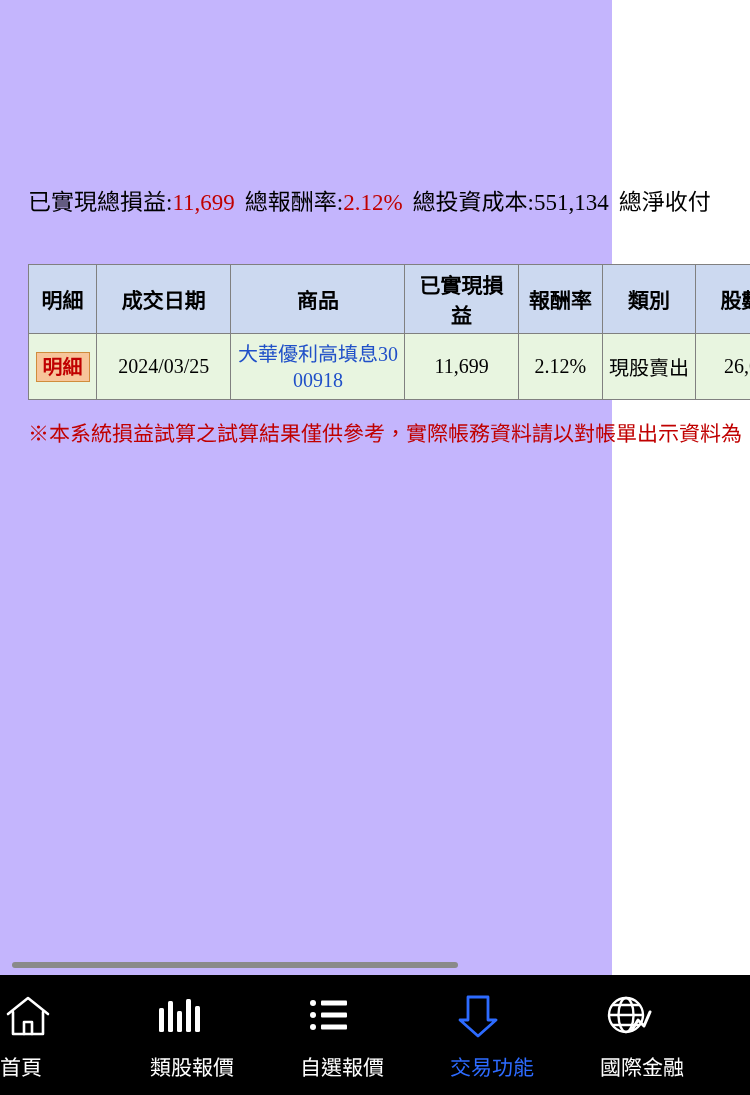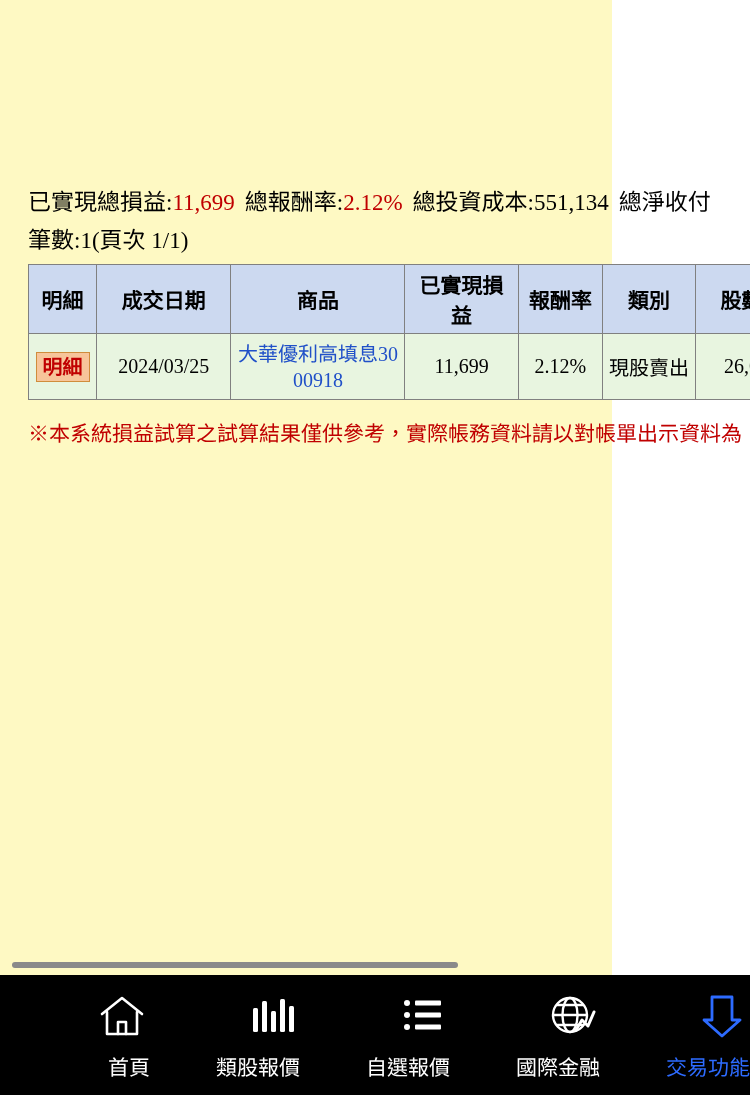--- a/index.html
+++ b/index.html
@@ -9,21 +9,21 @@
     width: 750px;
     height: 1095px;
     background: #ffffff;
     font-family: "Liberation Serif", "DejaVu Serif", serif;
     overflow: hidden;
   }
   #app {
     position: relative;
     width: 612px;
     height: 1095px;
-    background: #fef9c3;
+    background: #c4b5fd;
   }
 
   
   .content {
     position: absolute;
     left: 0;
     top: 0;
     width: 750px;
     height: 975px;
     overflow: hidden;
@@ -150,21 +150,21 @@
     height: 120px;
     background: #000000;
     display: flex;
     align-items: center;
   }
   .nav-item {
     flex: 1 1 0;
     height: 120px;
     display: flex;
     flex-direction: column;
-    align-items: flex-end;
+    align-items: flex-start;
     justify-content: center;
     gap: 14px;
     color: #ffffff;
     font-family: "Liberation Sans", sans-serif;
   }
   .nav-item .nav-label {
     font-size: 21px;
     line-height: 24px;
     font-family: "Liberation Serif", serif;
   }
@@ -176,21 +176,20 @@
 <body>
 
 <div id="app">
 
   <div class="content">
 
     <div class="summary-line">
       <span>已實現總損益:</span><span class="val-red">11,699</span><span class="gap"></span><span>總報酬率:</span><span class="val-red">2.12%</span><span class="gap"></span><span>總投資成本:</span><span>551,134</span><span class="gap"></span><span>總淨收付</span>
     </div>
 
-    <div class="count-line">筆數:1(頁次 1/1)</div>
 
     <div class="tbl-wrap">
       <table class="grid">
         <thead>
           <tr>
             <th class="h-detail">明細</th>
             <th class="h-date">成交日期</th>
             <th class="h-prod">商品</th>
             <th class="h-pnl">已實現損益</th>
             <th class="h-rate">報酬率</th>
@@ -259,36 +258,36 @@
             <circle cx="13" cy="25" r="3"></circle>
               <rect x="21" y="22.5" width="26" height="5" rx="1"></rect>
             <circle cx="13" cy="37" r="3"></circle>
               <rect x="21" y="34.5" width="26" height="5" rx="1"></rect>
           </g>
         </svg>
       </span>
       <span class="nav-label">自選報價</span>
     </div>
 
+    <div class="nav-item active">
+      <span class="nav-icon">
+        <svg viewBox="0 0 56 52" width="56" height="52" fill="none" stroke="#2d6bff" stroke-width="2.8" stroke-linejoin="round" stroke-linecap="round">
+          <path d="M18 7 L18 30 L10 30 L28 46 L46 30 L38 30 L38 7 Z"></path>
+        </svg>
+      </span>
+      <span class="nav-label">交易功能</span>
+    </div>
+
     <div class="nav-item">
       <span class="nav-icon">
         <svg viewBox="0 0 56 52" width="56" height="52" fill="none" stroke="#ffffff" stroke-width="2.4">
           <circle cx="26" cy="25" r="17"></circle>
           <ellipse cx="26" cy="25" rx="7.5" ry="17"></ellipse>
           <path d="M9 25 H43 M12 15 H40 M12 35 H40"></path>
           <path d="M32 40 L38 30 L44 36 L50 22" stroke="#ffffff" stroke-width="3" fill="none" stroke-linecap="round" stroke-linejoin="round"></path>
         </svg>
       </span>
       <span class="nav-label">國際金融</span>
     </div>
 
-    <div class="nav-item active">
-      <span class="nav-icon">
-        <svg viewBox="0 0 56 52" width="56" height="52" fill="none" stroke="#2d6bff" stroke-width="2.8" stroke-linejoin="round" stroke-linecap="round">
-          <path d="M18 7 L18 30 L10 30 L28 46 L46 30 L38 30 L38 7 Z"></path>
-        </svg>
-      </span>
-      <span class="nav-label">交易功能</span>
-    </div>
-
   </div>
 
 </div>
 
 </body></html>

